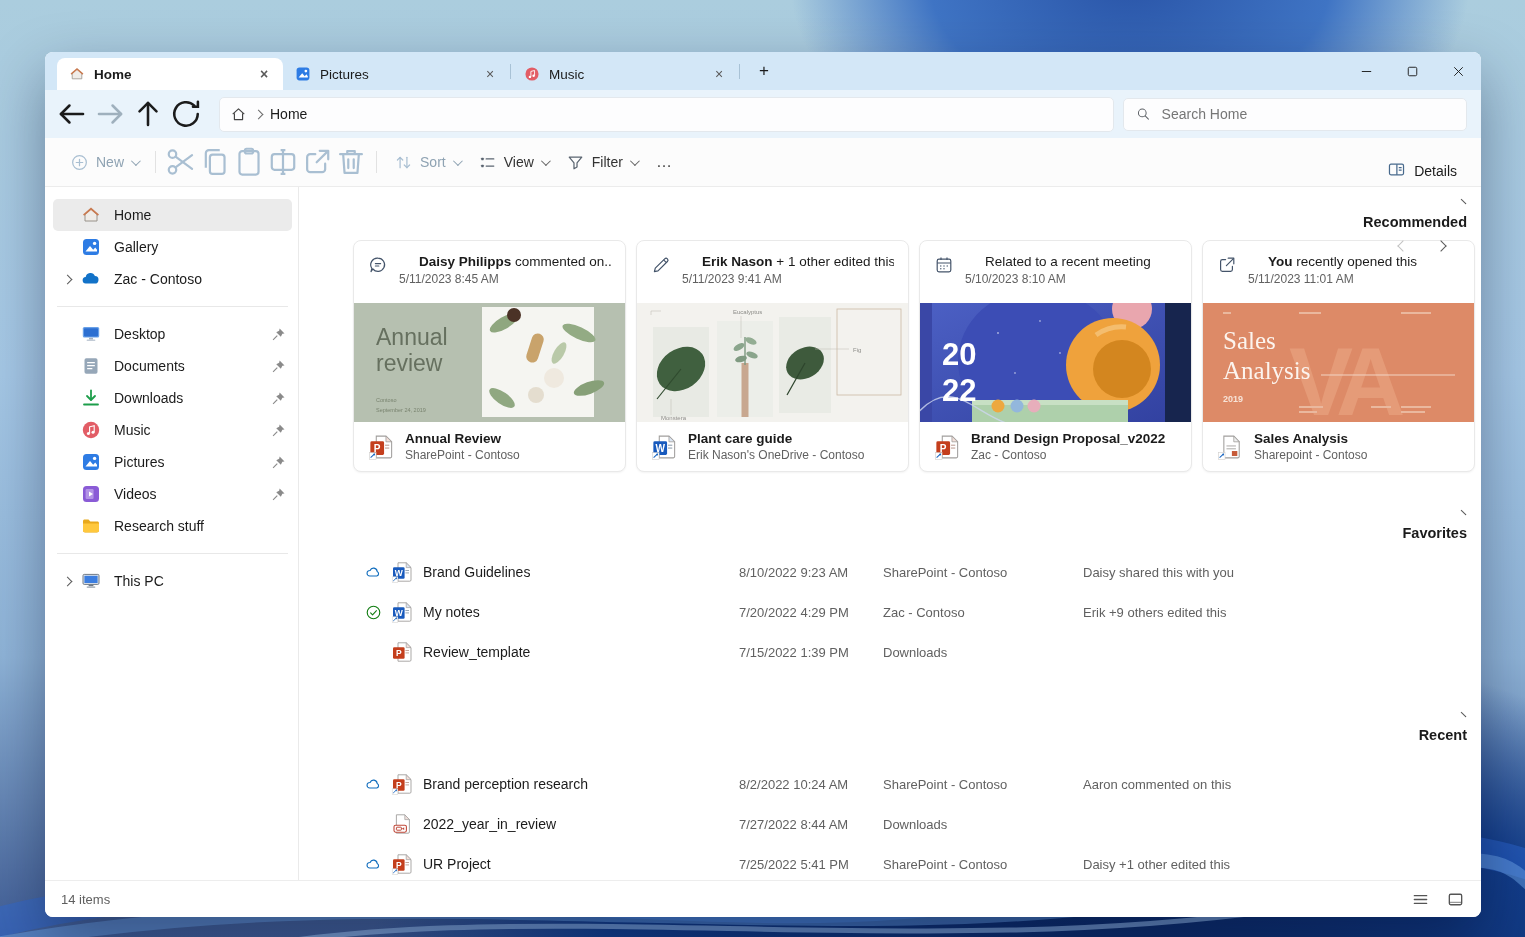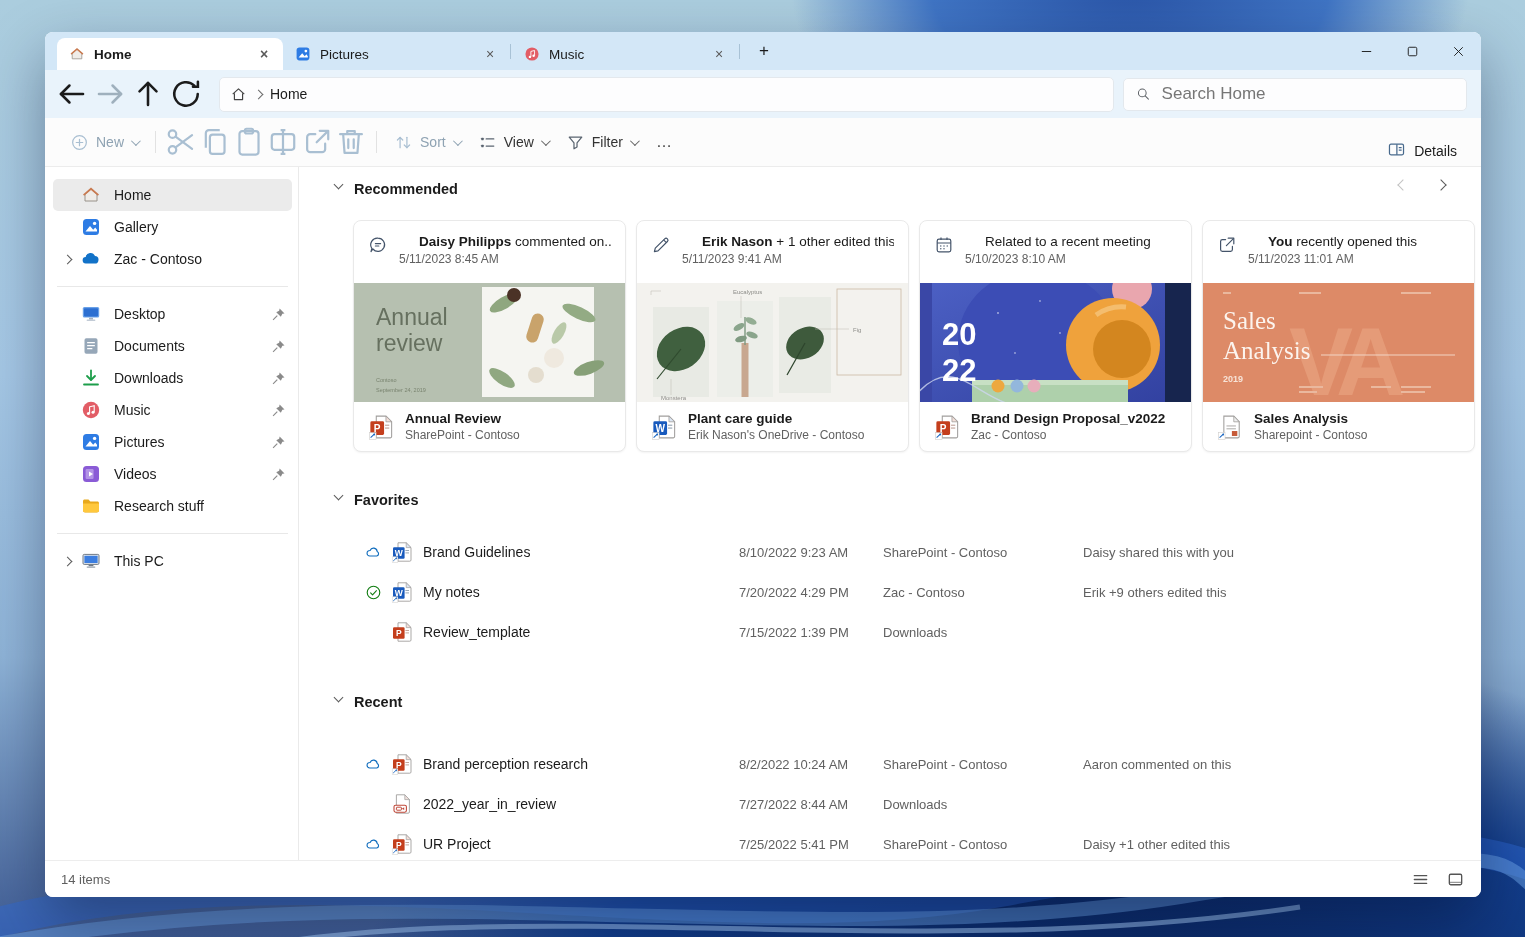--- a/index.html
+++ b/index.html
@@ -6,21 +6,21 @@
   body{width:1525px;height:937px;overflow:hidden;position:relative;
        font-family:"Liberation Sans","DejaVu Sans",sans-serif;color:#1b1b1b;}
   
   .wallpaper{position:absolute;inset:0;
     background:
       radial-gradient(ellipse 500px 330px at 1130px -20px, #2a55a8 0%, #3f74c4 40%, rgba(63,116,196,0) 68%),
       radial-gradient(ellipse 980px 560px at 1100px 1060px, #081f52 0%, #123d8a 55%, rgba(18,61,138,0) 78%),
       linear-gradient(180deg,#abcdde 0%,#a5c8e6 40%,#8fb4d8 70%,#3f5c94 100%);}
   .wallpaper svg{position:absolute;left:0;bottom:0;}
   
-  .window{position:absolute;left:45px;top:32px;width:1436px;height:865px;border-radius:8px;
+  .window{position:absolute;left:45px;top:52px;width:1436px;height:865px;border-radius:8px;
     background:#fff;box-shadow:0 24px 60px rgba(0,10,40,.38);overflow:hidden;
     display:flex;flex-direction:column;}
   
   .tabbar{height:38px;background:#d3e7f7;display:flex;align-items:flex-end;padding-left:12px;position:relative;flex:none;}
   .tab{height:32px;width:226px;display:flex;align-items:center;padding:0 8px 0 12px;
        border-radius:8px 8px 0 0;font-size:13.5px;box-sizing:border-box;}
   .tab.active{background:#fff;font-weight:600;}
   .ticon{width:16px;height:16px;margin-right:9px;flex:none;display:inline-flex;}
   .tclose{margin-left:auto;width:22px;height:22px;display:flex;align-items:center;justify-content:center;
           font-size:14px;color:#5a5a5a;border-radius:4px;}
@@ -32,21 +32,21 @@
   .wc svg{width:17px;height:17px;}
   
   .navbar{height:48px;background:#e9f3fb;display:flex;align-items:center;padding:0 14px 0 8px;flex:none;}
   .navbtn{width:38px;height:34px;display:flex;align-items:center;justify-content:center;color:#1b1b1b;border-radius:4px;flex:none;}
   .navbtn svg{width:17px;height:17px;}
   .navbtn.disabled{color:#9fb0bd;}
   .breadcrumb{flex:1;height:33px;background:#fdfdfe;border:1px solid #e3e8ed;border-radius:5px;
       margin:0 9px 0 14px;display:flex;align-items:center;padding:0 10px;gap:8px;font-size:14px;}
   .search{width:344px;height:33px;background:#fdfdfe;border:1px solid #e3e8ed;border-radius:5px;
       display:flex;align-items:center;gap:9px;padding:0 12px;flex:none;box-sizing:border-box;}
-  .search input{border:none;outline:none;background:transparent;font-size:17px;color:#444;width:100%;
+  .search input{border:none;outline:none;background:transparent;font-size:14px;color:#444;width:100%;
       font-family:inherit;}
   .search input::placeholder{color:#767676;}
   
   .toolbar{height:48px;background:#fcfcfc;border-bottom:1px solid #ececec;display:flex;align-items:center;
       padding:0 16px;flex:none;}
   .tbtn{display:flex;align-items:center;gap:7px;padding:0 9px;height:34px;border-radius:4px;font-size:14px;}
   .tbtn .lbl{color:#5c6670;}
   .tbtn.dis .lbl{color:#8fa3b3;}
   .tbico{width:34px;height:34px;display:flex;align-items:center;justify-content:center;border-radius:4px;}
   .tbico svg,.tbtn svg{width:19px;height:19px;}
@@ -65,21 +65,21 @@
   .chevslot{width:28px;display:flex;align-items:center;justify-content:center;flex:none;}
   .chv{width:6px;height:6px;border-right:1.3px solid #5a5a5a;border-bottom:1.3px solid #5a5a5a;display:inline-block;}
   .chv.right{transform:rotate(-45deg);}
   .chv.down{transform:rotate(45deg);}
   .chv.dis{border-color:#c3c3c3;}
   .sicon{width:20px;height:20px;margin-right:13px;flex:none;display:inline-flex;}
   .pin{margin-left:auto;width:15px;height:15px;display:inline-flex;}
   .ssep{height:1px;background:#e8e8e8;margin:11px 4px;}
   
   .main{flex:1;min-width:0;padding:14px 14px 0 36px;overflow:hidden;}
-  .sechead{display:flex;align-items:flex-start;gap:12px;height:26px;font-size:14.5px;font-weight:600;}
+  .sechead{display:flex;align-items:flex-end;gap:12px;height:26px;font-size:14.5px;font-weight:600;flex-direction:column;}
   .secnav{margin-left:auto;display:flex;gap:30px;padding-right:22px;}
   .secnav .chv{width:7px;height:7px;}
   
   .cards{display:flex;gap:10px;margin:13px 0 0 18px;}
   .card{width:271px;border:1px solid #e9e9e9;border-radius:8px;background:#fff;overflow:hidden;
         box-shadow:0 1px 2px rgba(0,0,0,.05);flex:none;}
   .chead{display:flex;gap:11px;padding:13px 14px 0 14px;height:43px;}
   .chicon{width:20px;height:20px;flex:none;margin-top:1px;display:inline-flex;}
   .chtxt{min-width:0;}
   .cht{font-size:13.5px;white-space:nowrap;overflow:hidden;}

